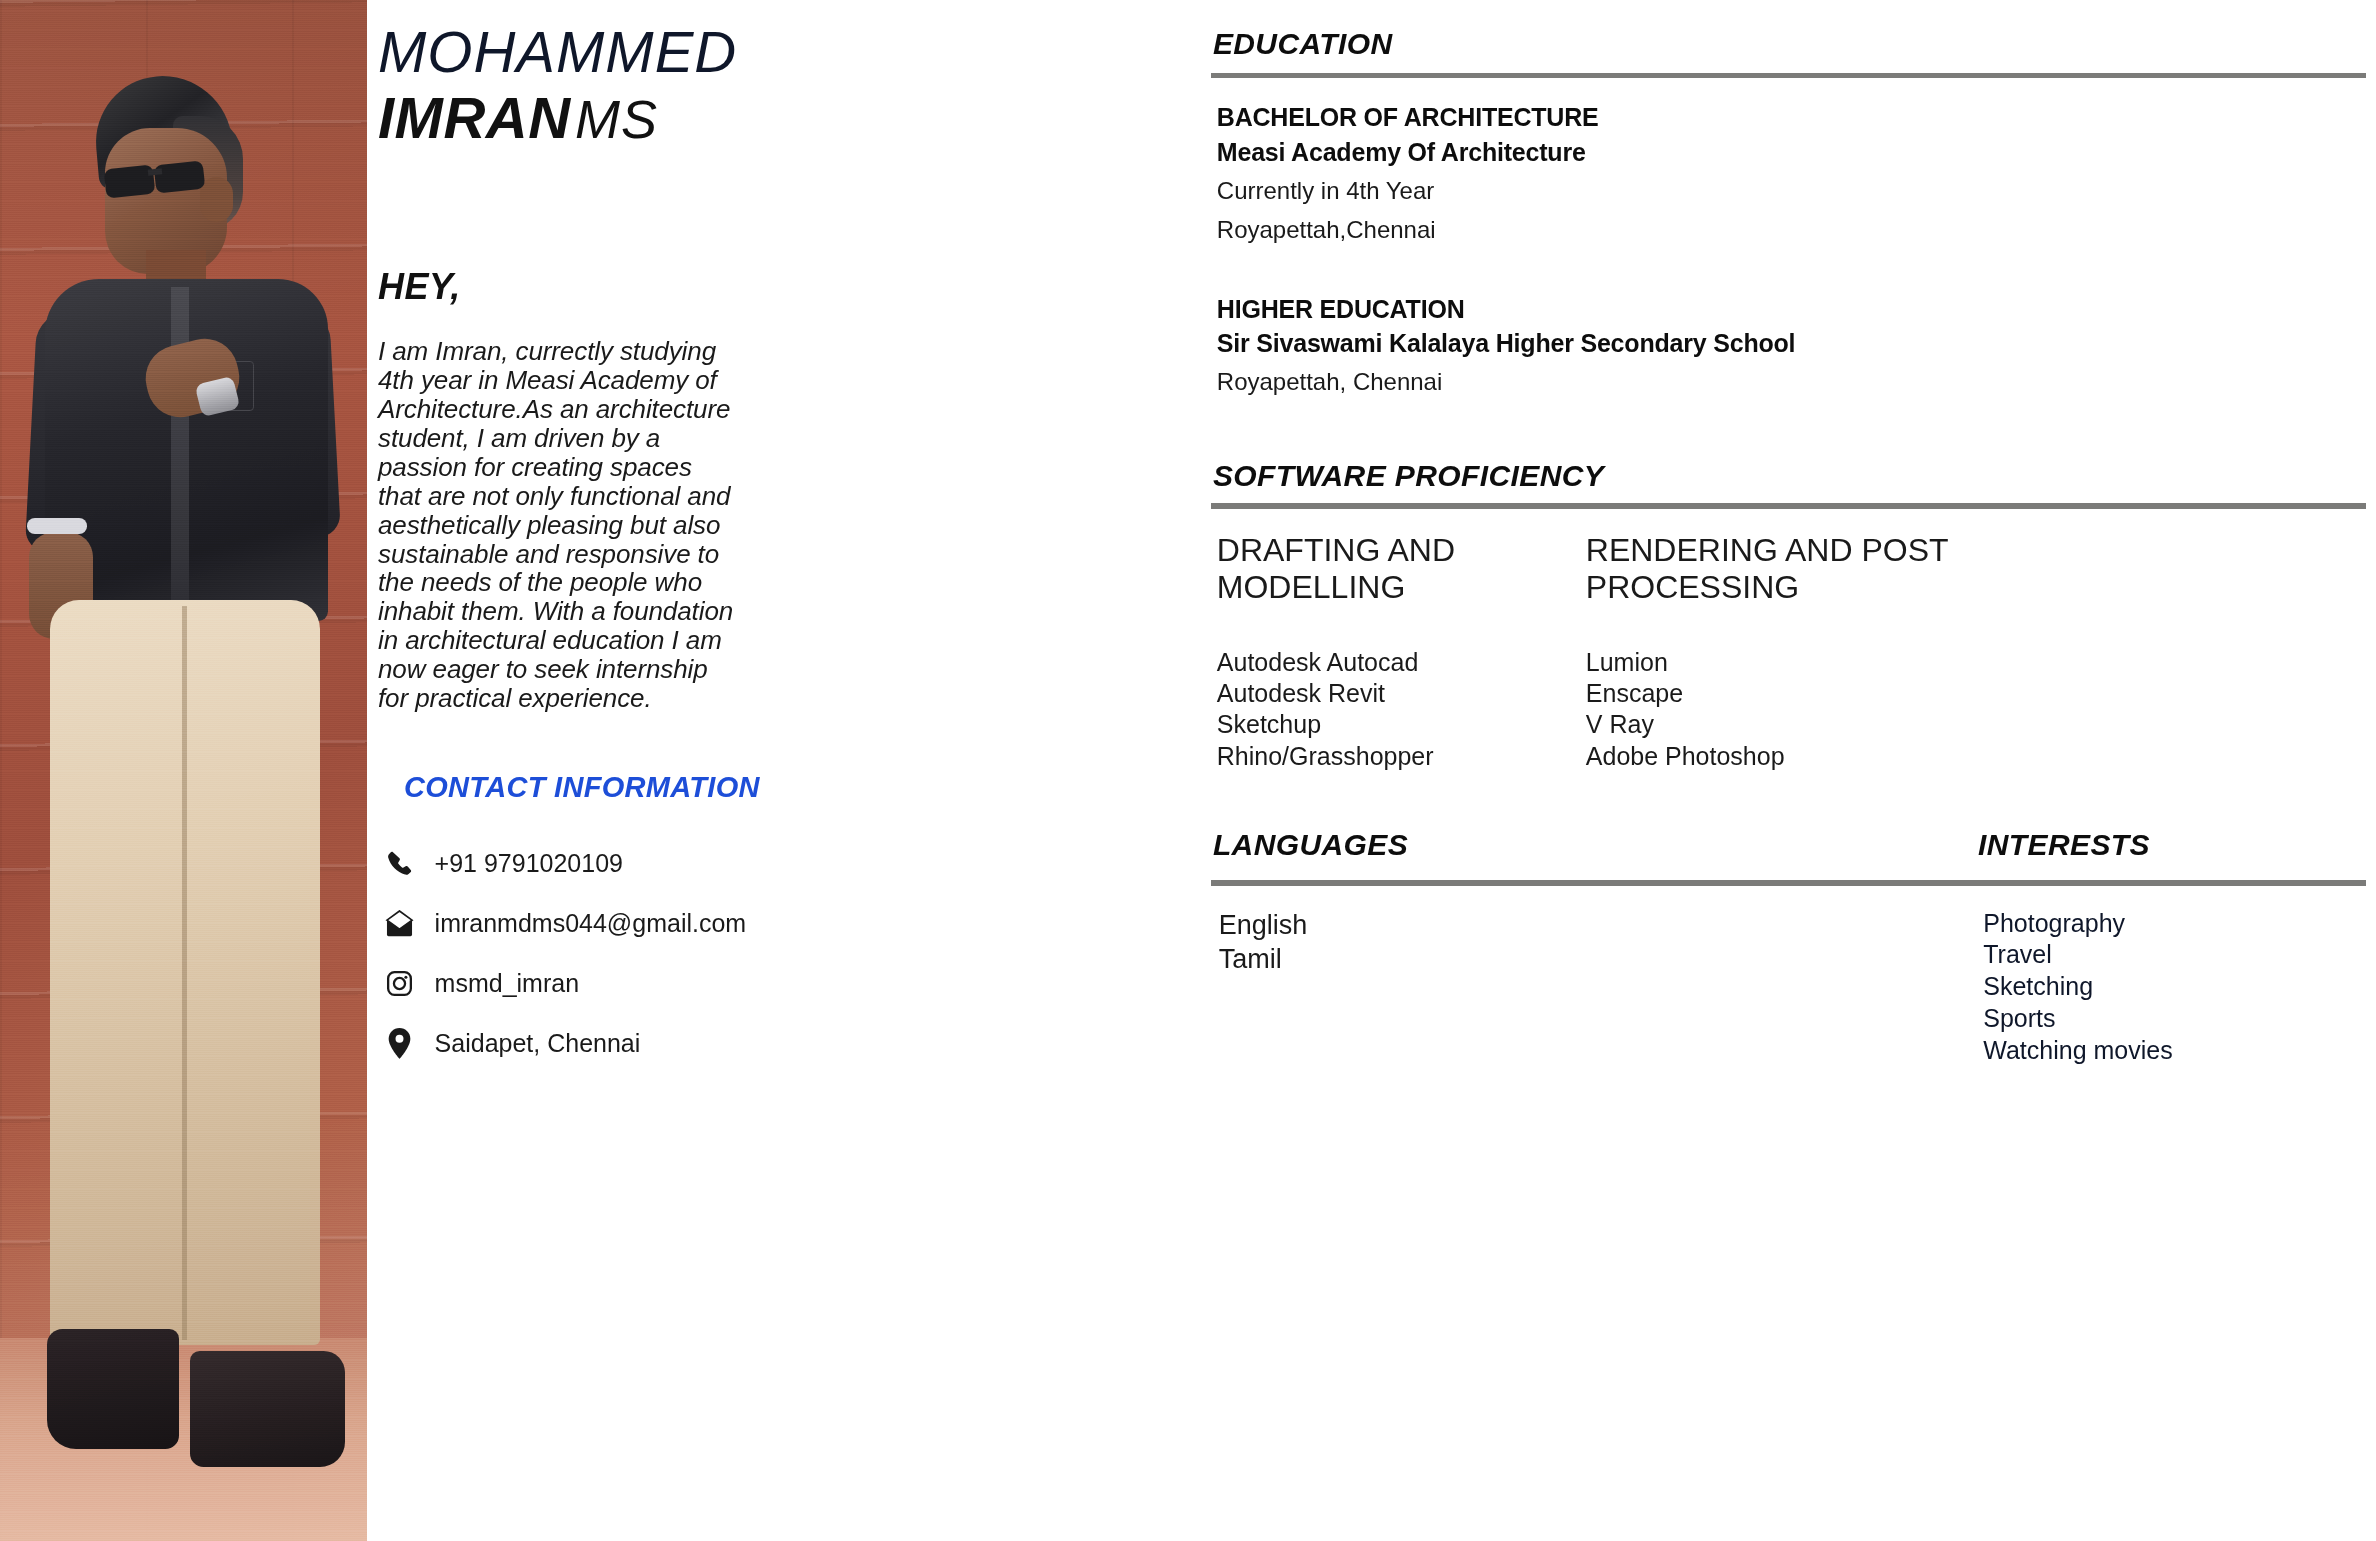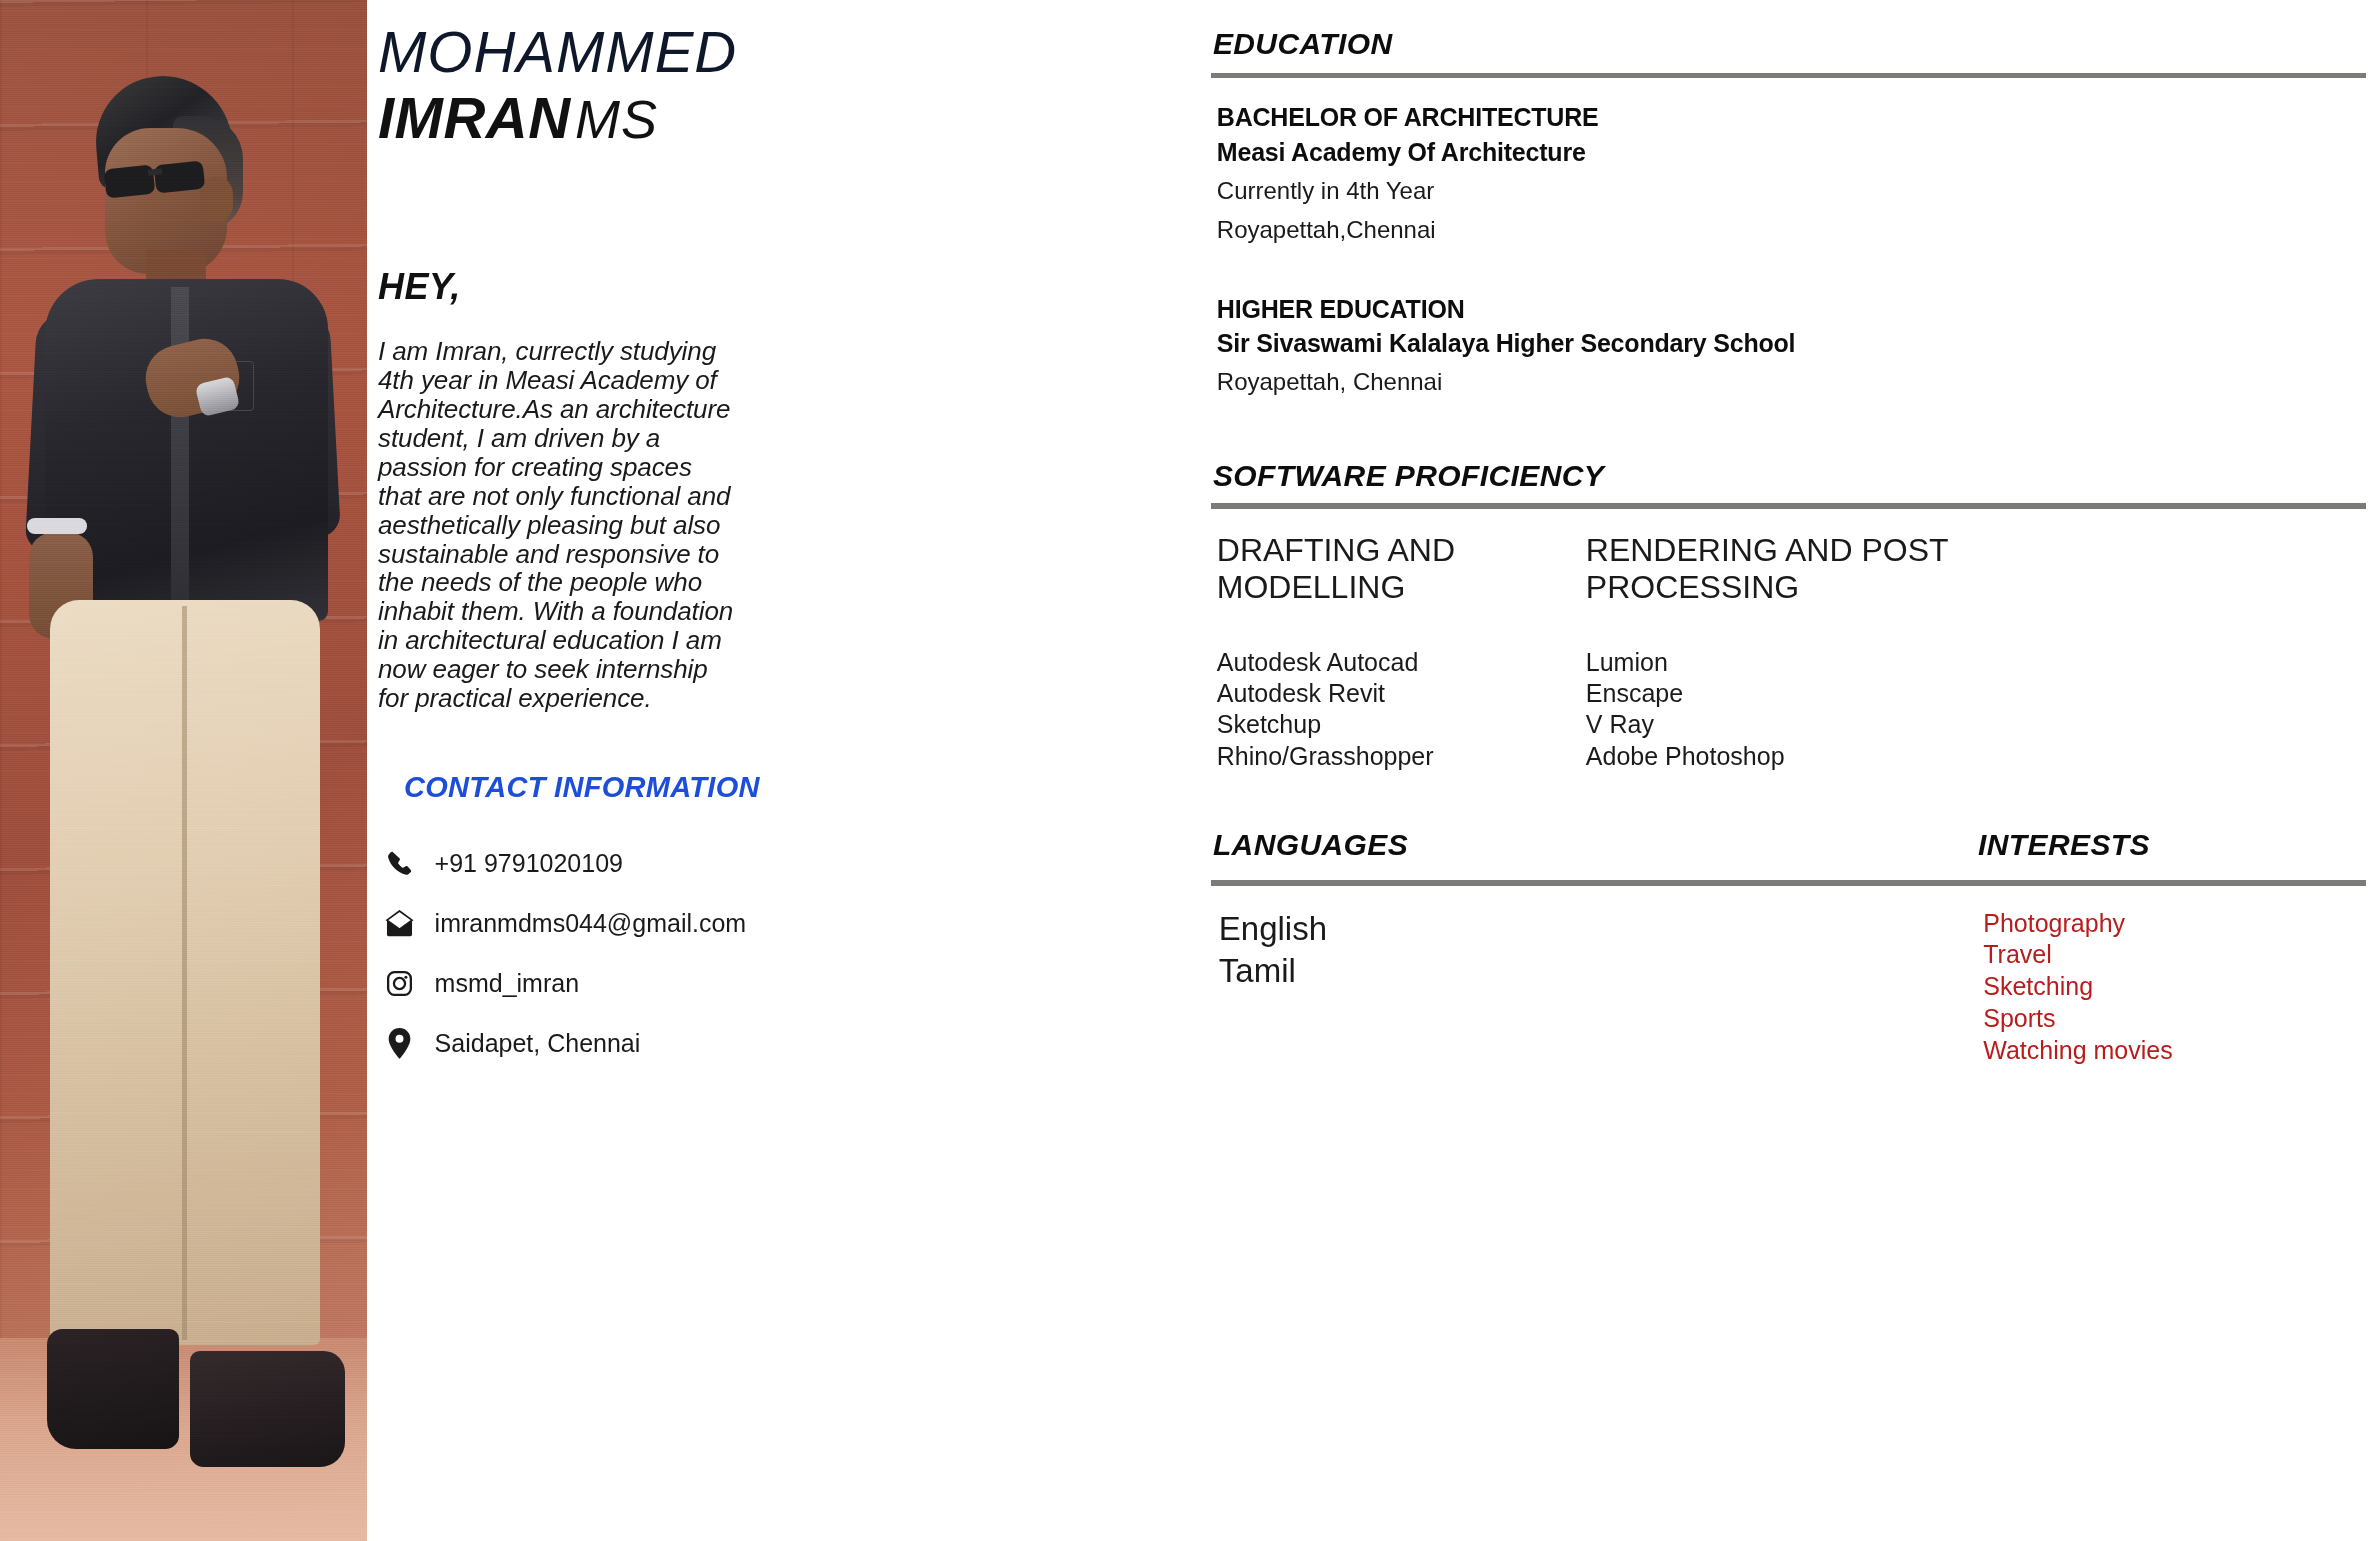--- a/index.html
+++ b/index.html
@@ -207,22 +207,22 @@
   .sw-sub { font-size:32px; color:#1a1a1a; line-height:1.16; font-weight:400; }
   .sw-list { margin-top:41px; font-size:25px; color:#1a1a1a; line-height:1.25; }
   .sw-list div { white-space:nowrap; }
 
   .li-heads { position:relative; margin-top:56px; height:43px; }
   .lang-head { position:absolute; left:1.9px; top:0; }
   .int-head { position:absolute; left:767px; top:0; }
   .rule-li { margin-top:9.7px; }
 
   .li-cols { display:flex; margin-top:21.3px; }
-  .lang-list { width:767px; margin-left:7.8px; font-size:33px; color:#1a1a1a; line-height:1.28; }
-  .int-list { width:384px; font-size:25px; color:#b91c1c; line-height:1.27; }
+  .lang-list { width:767px; margin-left:7.8px; font-size:27px; color:#1a1a1a; line-height:1.28; }
+  .int-list { width:384px; font-size:25px; color:#0f172a; line-height:1.27; }
 </style>
 </head>
 <body>
 
 <div class="page">
 
   <div class="photo-col">
     <div class="photo-wall"></div>
     <div class="wall-floor"></div>
     <div class="figure">

